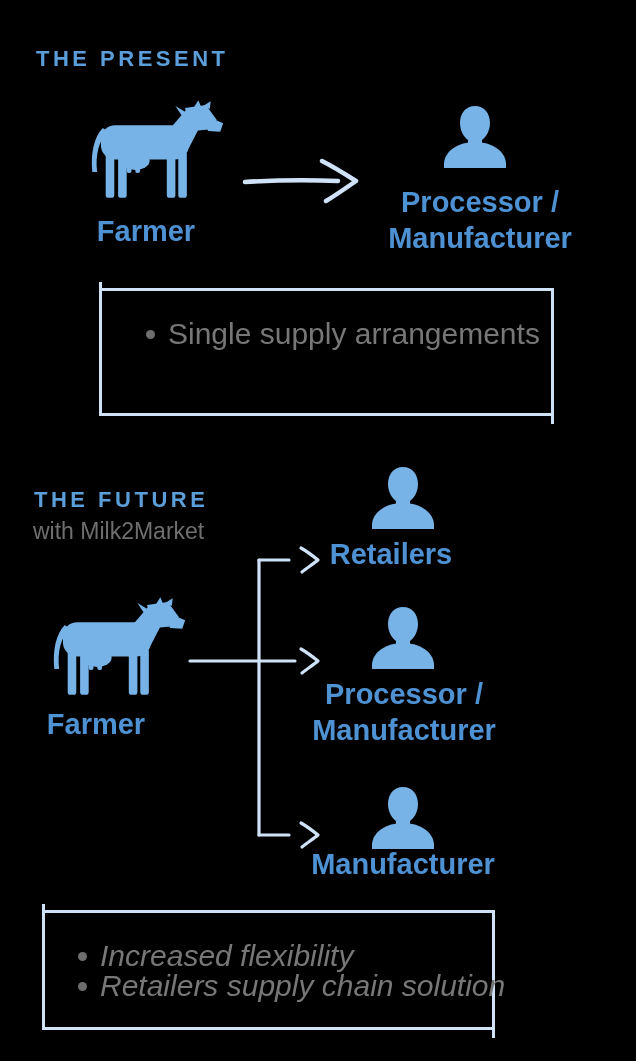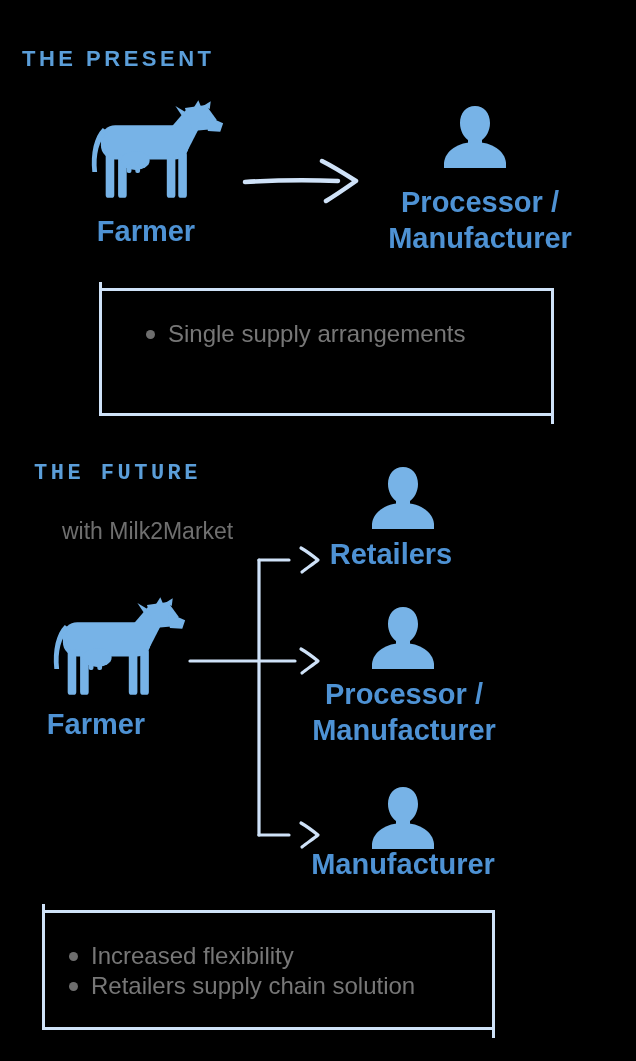--- a/index.html
+++ b/index.html
@@ -23,34 +23,34 @@
   }
   .note-box::before{ 
     content:"";position:absolute;left:-3px;top:-9px;width:3px;height:10px;background:#cfe2f8;
   }
   .note-box::after{ 
     content:"";position:absolute;right:-3px;bottom:-11px;width:3px;height:12px;background:#cfe2f8;
   }
   .note-list{margin:0;padding:0;list-style:none;}
   .note-list li{
     display:flex;align-items:center;height:30px;
-    font-size:24px;color:#777777;white-space:nowrap;
+    font-size:30px;color:#777777;white-space:nowrap;
   }
   .note-list .dot{
     width:9px;height:9px;border-radius:50%;background:#6e6e6e;margin-right:13px;flex:0 0 auto;
   }
   #box1 .note-list{padding:28px 0 0 44px;}
-  #box2 .note-list{padding:28px 0 0 24px;}
+  #box2 .note-list{padding:28px 0 0 33px;font-style:italic;}
 </style>
 </head>
 <body>
 
 <div class="canvas">
 
-  <div class="abs section-title" style="left:22px;top:46px;">THE PRESENT</div>
+  <div class="abs section-title" style="left:36px;top:46px;">THE PRESENT</div>
 
   <svg class="abs" style="left:78px;top:98px;" width="148" height="104" viewBox="0 0 155 104">
     <g class="icon-blue">
       <rect x="24" y="26" width="92" height="36" rx="15"></rect>
       <polygon points="96,30 114,9 132,19 112,58"></polygon>
       <polygon points="112,8 134,5 145,20 143,30 120,32"></polygon>
       <polygon points="134,16 152,24 149,33 136,32"></polygon>
       <polygon points="121,8 126,0 129,7"></polygon>
       <polygon points="131,6 139,1 138,9"></polygon>
       <polygon points="112,12 102,6 110,18"></polygon>
@@ -86,22 +86,22 @@
 
   <div id="box1" class="abs note-box" style="left:99px;top:288px;width:455px;height:128px;">
     <ul class="note-list">
       <li>
         <span class="dot"></span>
         <span>Single supply arrangements</span>
       </li>
     </ul>
   </div>
 
-  <div class="abs section-title" style="left:34px;top:461px;font-family:Liberation Mono, monospace;">THE FUTURE</div>
-  <div class="abs subtitle" style="left:33px;top:518px;margin-left:29px;">with Milk2Market</div>
+  <div class="abs section-title" style="left:34px;top:487px;">THE FUTURE</div>
+  <div class="abs subtitle" style="left:33px;top:518px;">with Milk2Market</div>
 
   <svg class="abs" style="left:369px;top:465px;" width="68" height="64" viewBox="0 0 68 64">
     <g class="icon-blue">
       <path d="M34,2 C43,2 49,9 49,19 C49,27 45,33 41,36 L41,41 L27,41 L27,36 C23,33 19,27 19,19 C19,9 25,2 34,2 Z"></path>
       <path d="M34,38 C17,38 4,47 3,59 L3,64 L65,64 L65,59 C64,47 51,38 34,38 Z"></path>
     </g>
   </svg>
   <div class="abs entity-label" style="left:316px;top:538px;width:150px;">Retailers</div>
 
   <svg class="abs" style="left:40px;top:595px;" width="148" height="104" viewBox="0 0 155 104">

